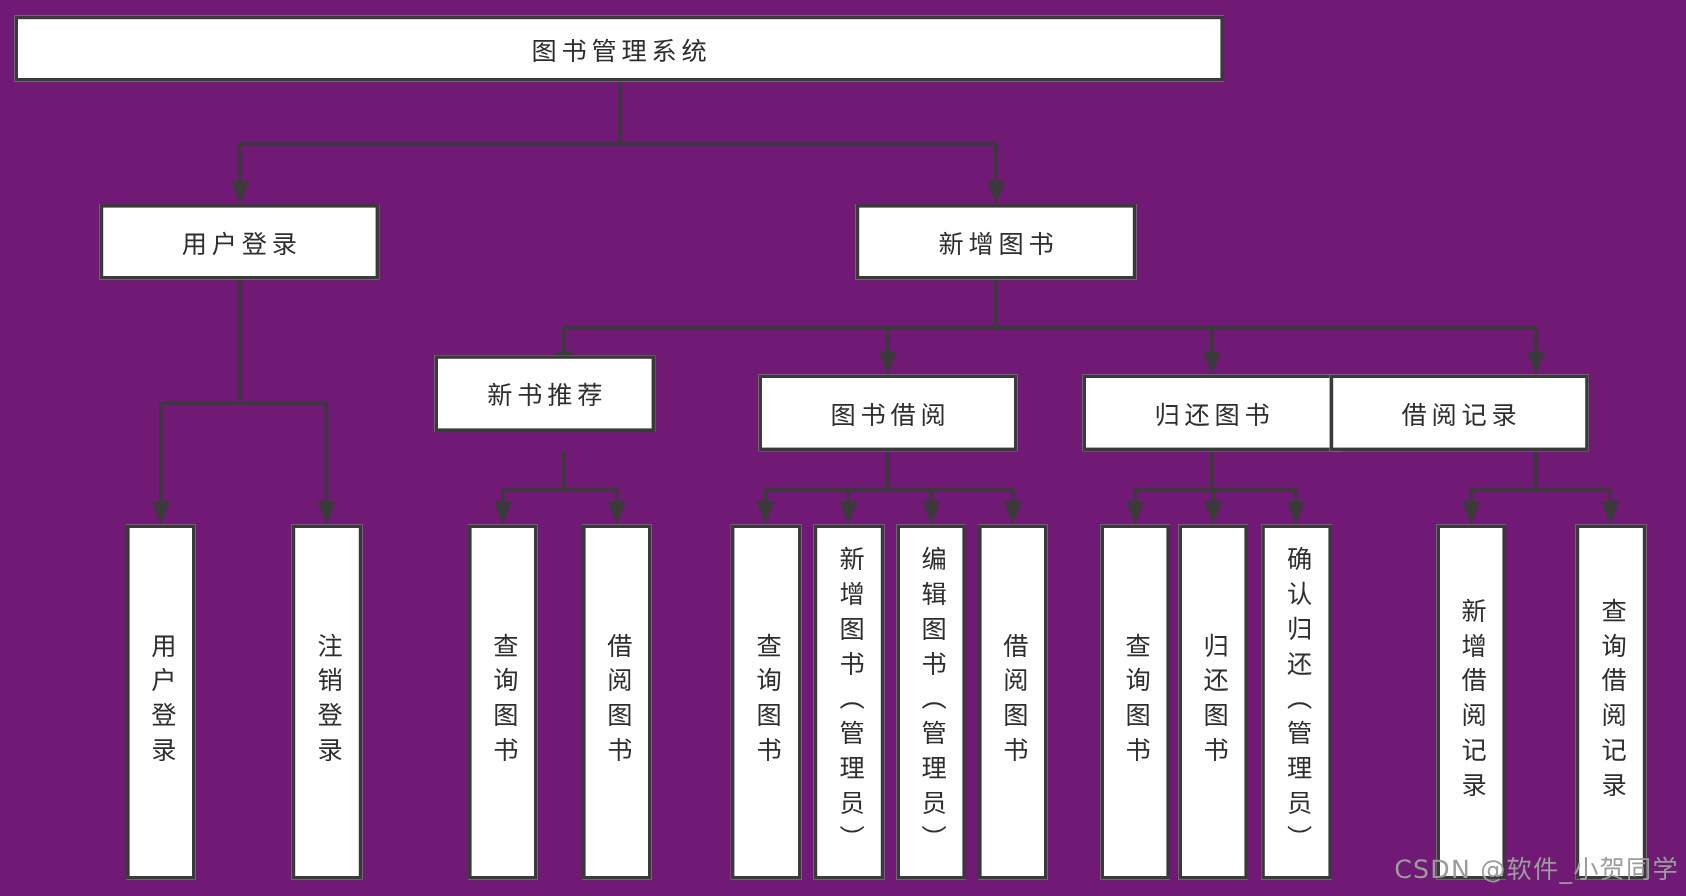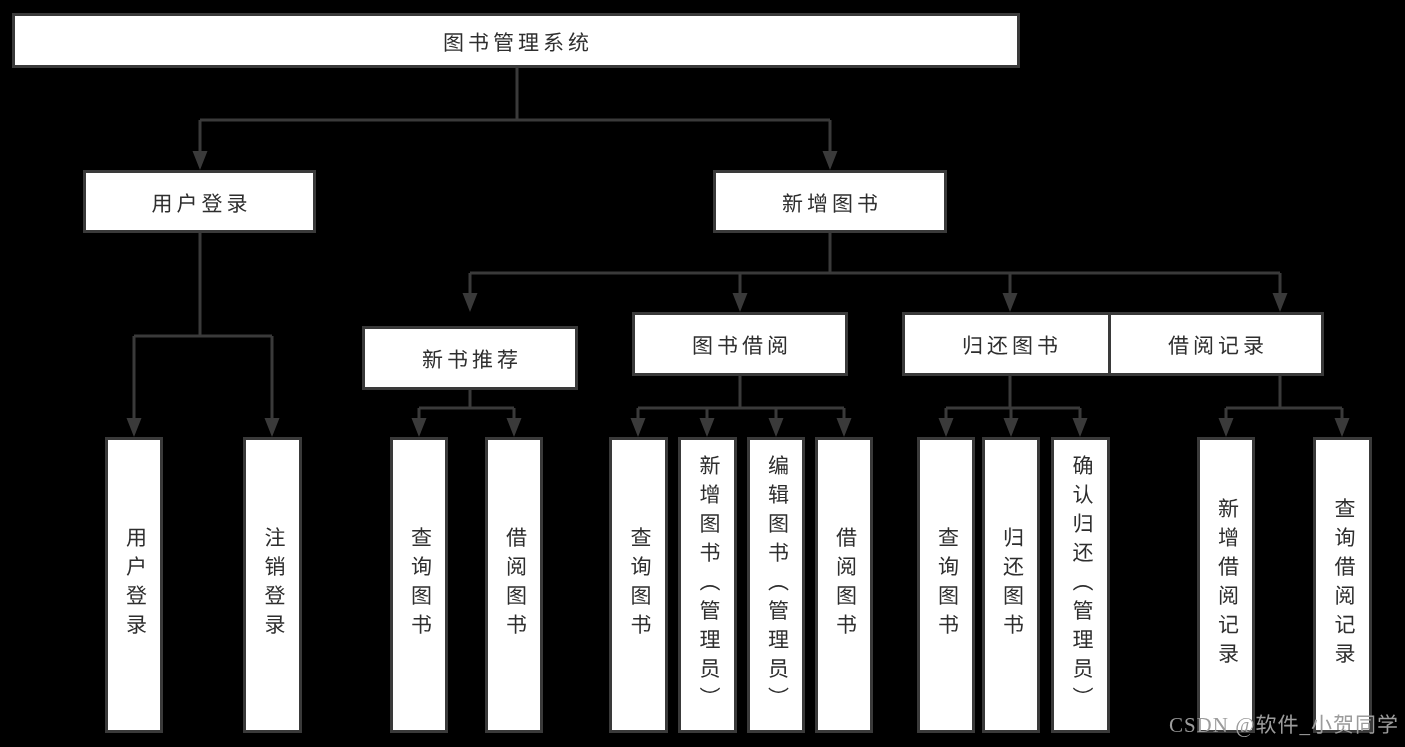--- a/index.html
+++ b/index.html
@@ -4,21 +4,21 @@
 <style>
   html, body {
     margin: 0;
     padding: 0;
     background: #ffffff;
   }
   .canvas {
     position: relative;
     width: 1405px;
     height: 747px;
-    background: #000000;
+    background: #701a75;
     overflow: hidden;
     font-family: "DejaVu Sans", "Liberation Sans", sans-serif;
   }
   .connectors {
     position: absolute;
     left: 0;
     top: 0;
     width: 1405px;
     height: 747px;
   }
@@ -47,21 +47,20 @@
   }
   .watermark {
     position: absolute;
     right: 6px;
     bottom: 9px;
     font-size: 21px;
     color: #9c9c9c;
     letter-spacing: 1px;
     white-space: nowrap;
     z-index: 5;
-    font-family: Liberation Serif, serif;
   }
 </style>
 </head>
 <body>
 
 <div class="canvas">
 
   <svg class="connectors" viewBox="0 0 1405 747" xmlns="http://www.w3.org/2000/svg">
     <path fill="none" stroke="#3a3a3a" stroke-width="3" d="M517,68 V120 M200,120 H830 M200,120 V155 M830,120 V155
              M200,233 V336 M134,336 H272 M134,336 V421 M272,336 V421
@@ -86,21 +85,21 @@
     <span>图书管理系统</span>
   </div>
 
   <div class="node h" style="left:83px; top:170px; width:233px; height:63px;">
     <span>用户登录</span>
   </div>
   <div class="node h" style="left:713px; top:170px; width:234px; height:63px;">
     <span>新增图书</span>
   </div>
 
-  <div class="node h" style="left:362px; top:326px; width:216px; height:64px;">
+  <div class="node h" style="left:362px; top:296px; width:184px; height:64px;">
     <span>新书推荐</span>
   </div>
   <div class="node h" style="left:632px; top:312px; width:216px; height:64px;">
     <span>图书借阅</span>
   </div>
   <div class="node h" style="left:902px; top:312px; width:216px; height:64px;">
     <span>归还图书</span>
   </div>
   <div class="node h" style="left:1108px; top:312px; width:216px; height:64px;">
     <span>借阅记录</span>

